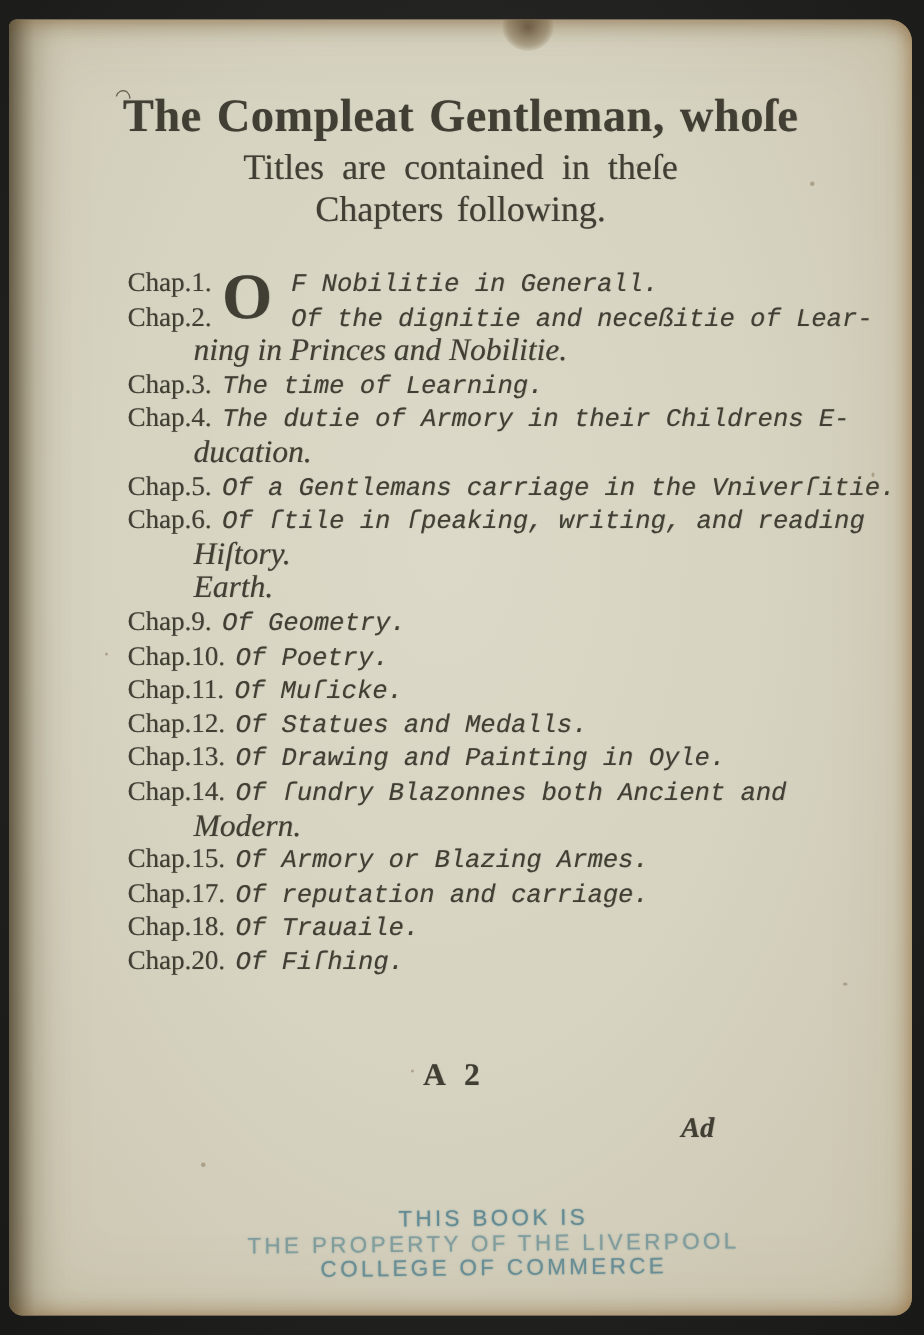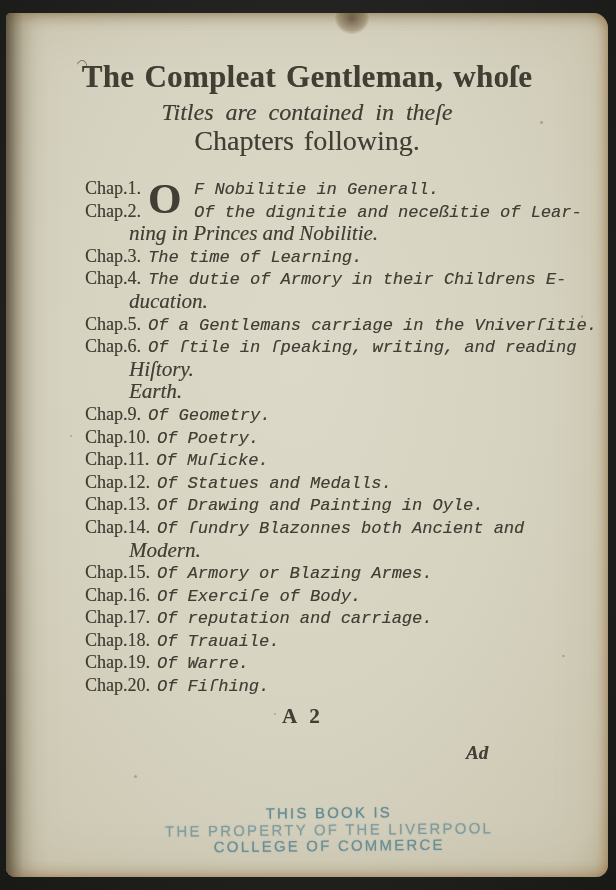--- a/index.html
+++ b/index.html
@@ -35,38 +35,38 @@
   .pen-mark{
     position:absolute;left:71px;top:47px;width:8px;height:8px;border-radius:50%;
     border:1.6px solid rgba(75,70,58,.75);
     border-bottom-color:transparent;border-left-color:transparent;
     transform:rotate(-35deg);
   }
   .fleck{position:absolute;border-radius:50%;background:rgba(110,88,55,.38);}
   .ink{color:#413e34;text-shadow:0.3px 0.3px 0.6px rgba(62,57,46,.45);}
   .title-block{position:absolute;left:0;top:44px;width:602px;text-align:center;}
   .title-l1{font-size:31px;font-weight:bold;line-height:40px;letter-spacing:.3px;word-spacing:2px;}
-  .title-l2{font-size:24px;line-height:30px;word-spacing:6px;font-style:italic;}
-  .title-l3{font-size:28px;line-height:27px;word-spacing:3px;}
+  .title-l2{font-size:24px;line-height:30px;word-spacing:6px;}
+  .title-l3{font-size:24px;line-height:27px;word-spacing:3px;}
   .chapters{position:absolute;left:79px;top:164px;width:480px;}
   .chap-line{line-height:22.6px;height:22.6px;white-space:nowrap;}
   .chap-line.has-drop{position:relative;}
   .chap-label{font-size:18px;margin-right:7px;}
   .chap-title{font-style:italic;font-size:17px;font-family:Liberation Mono, monospace;}
   .chap-line.cont{padding-left:44px;font-style:italic;font-size:21px;}
   .drop-gap{display:inline-block;width:46px;}
   .drop-cap{
     position:absolute;left:63px;top:2px;font-size:43px;line-height:40px;
     font-weight:bold;font-style:normal;z-index:2;
   }
   .signature{
     position:absolute;left:276px;top:691px;font-size:21px;font-weight:bold;
     word-spacing:6px;letter-spacing:1px;
   }
-  .catchword{position:absolute;left:460px;top:729px;font-size:19px;font-weight:bold;font-style:italic;}
+  .catchword{position:absolute;left:448px;top:729px;font-size:19px;font-weight:bold;font-style:italic;}
   .stamp{
     position:absolute;left:148px;top:792px;width:350px;text-align:center;
     font-family:"Liberation Sans","DejaVu Sans",sans-serif;
     color:#4d7d8b;font-size:15px;line-height:16.5px;letter-spacing:2.2px;
     transform:rotate(-0.6deg);
     text-shadow:0 0 1.3px rgba(77,125,139,.75);
   }
   .stamp .l1{opacity:.82;}
   .stamp .l2{opacity:.60;}
   .stamp .l3{opacity:.78;}
@@ -106,24 +106,22 @@
         <div class="chap-line cont">Hiſtory.</div>
         <div class="chap-line cont">Earth.</div>
         <div class="chap-line"><span class="chap-label">Chap.9.</span><span class="chap-title">Of Geometry.</span></div>
         <div class="chap-line"><span class="chap-label">Chap.10.</span><span class="chap-title">Of Poetry.</span></div>
         <div class="chap-line"><span class="chap-label">Chap.11.</span><span class="chap-title">Of Muſicke.</span></div>
         <div class="chap-line"><span class="chap-label">Chap.12.</span><span class="chap-title">Of Statues and Medalls.</span></div>
         <div class="chap-line"><span class="chap-label">Chap.13.</span><span class="chap-title">Of Drawing and Painting in Oyle.</span></div>
         <div class="chap-line"><span class="chap-label">Chap.14.</span><span class="chap-title">Of ſundry Blazonnes both Ancient and</span></div>
         <div class="chap-line cont">Modern.</div>
         <div class="chap-line"><span class="chap-label">Chap.15.</span><span class="chap-title">Of Armory or Blazing Armes.</span></div>
-        <div class="chap-line"><span class="chap-label">Chap.16.</span><span class="chap-title">Of Exerciſe of Body.</span></div>
         <div class="chap-line"><span class="chap-label">Chap.17.</span><span class="chap-title">Of reputation and carriage.</span></div>
         <div class="chap-line"><span class="chap-label">Chap.18.</span><span class="chap-title">Of Trauaile.</span></div>
-        <div class="chap-line"><span class="chap-label">Chap.19.</span><span class="chap-title">Of Warre.</span></div>
         <div class="chap-line"><span class="chap-label">Chap.20.</span><span class="chap-title">Of Fiſhing.</span></div>
       </div>
 
     <div class="signature ink">A 2</div>
     <div class="catchword ink">Ad</div>
 
     <div class="stamp">
       <div class="l1">THIS BOOK IS</div>
       <div class="l2">THE PROPERTY OF THE LIVERPOOL</div>
       <div class="l3">COLLEGE OF COMMERCE</div>

